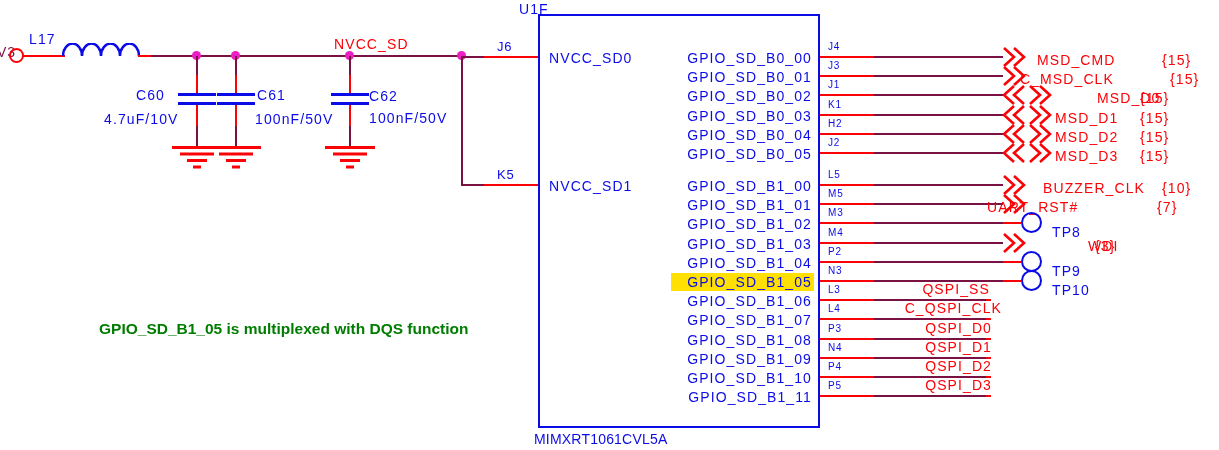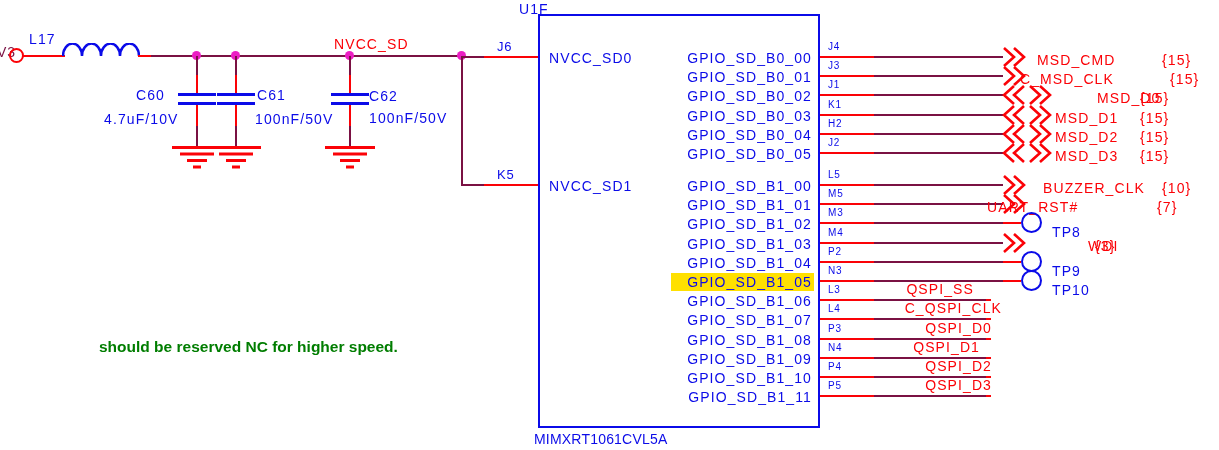--- a/index.html
+++ b/index.html
@@ -93,21 +93,21 @@
   <i class="vw rv" style="left:349px;top:105px;height:21px"></i>
   <i class="vw" style="left:349px;top:126px;height:20px"></i>
   <svg class="gnd" style="position:absolute;left:325px;top:146px" width="50" height="24" viewBox="0 0 50 24">
     <path d="M0,1.5 H50 M8,8 H42 M15,14.5 H35 M21,21 H29"></path>
   </svg>
   <span class="t b" style="left:369px;top:88px">C62</span>
   <span class="t b" style="left:369px;top:110px">100nF/50V</span>
 
   <i class="vw" style="left:461px;top:56px;height:130px"></i>
 
-  <div class="t note" style="left:99px;top:338px">should be reserved NC for higher speed.</div>
+  <div class="t note" style="left:99px;top:320px">GPIO_SD_B1_05 is multiplexed with DQS function</div>
 
   <span class="t b" style="left:519px;top:1px">U1F</span>
   <div class="chip"></div>
   <span class="t b part" style="left:534px;top:431px">MIMXRT1061CVL5A</span>
 
   <div class="row" style="top:57px">
     <span class="t b lpnum">J6</span>
     <i class="wire" style="left:462px;top:-1px;width:22px"></i>
     <i class="wire rw" style="left:484px;top:-1px;width:54px"></i>
     <span class="t b lpname">NVCC_SD0</span>
@@ -283,21 +283,21 @@
     <i class="tpc"></i>
     <span class="t b tplab">TP10</span>
   </div>
 
   <div class="row" style="top:300px">
     <span class="t b pname">GPIO_SD_B1_06</span>
     <span class="t b pnum">L3</span>
     <i class="wire rw stub"></i>
     <i class="wire mwq"></i>
     <i class="wire rw tipq"></i>
-    <span class="t r qlab" style="right:245px">QSPI_SS</span>
+    <span class="t r qlab" style="right:229px">QSPI_SS</span>
   </div>
 
   <div class="row" style="top:319px">
     <span class="t b pname">GPIO_SD_B1_07</span>
     <span class="t b pnum">L4</span>
     <i class="wire rw stub"></i>
     <i class="wire mwq"></i>
     <i class="wire rw tipq"></i>
     <span class="t r qlab" style="right:217px">C_QSPI_CLK</span>
   </div>
@@ -310,21 +310,21 @@
     <i class="wire rw tipq"></i>
     <span class="t r qlab" style="right:227px">QSPI_D0</span>
   </div>
 
   <div class="row" style="top:358px">
     <span class="t b pname">GPIO_SD_B1_09</span>
     <span class="t b pnum">N4</span>
     <i class="wire rw stub"></i>
     <i class="wire mwq"></i>
     <i class="wire rw tipq"></i>
-    <span class="t r qlab" style="right:239px">QSPI_D1</span>
+    <span class="t r qlab" style="right:227px">QSPI_D1</span>
   </div>
 
   <div class="row" style="top:377px">
     <span class="t b pname">GPIO_SD_B1_10</span>
     <span class="t b pnum">P4</span>
     <i class="wire rw stub"></i>
     <i class="wire mwq"></i>
     <i class="wire rw tipq"></i>
     <span class="t r qlab" style="right:227px">QSPI_D2</span>
   </div>

